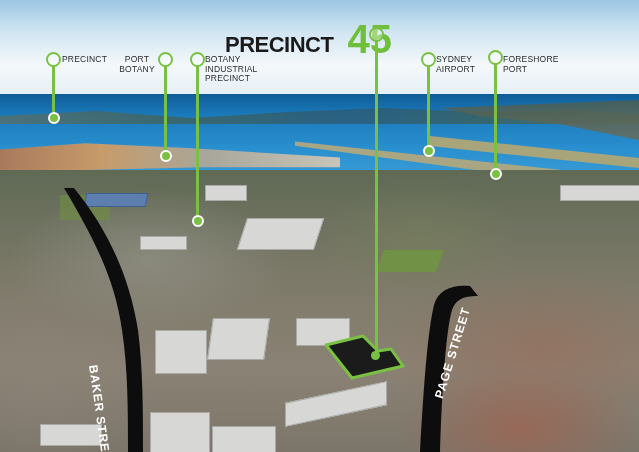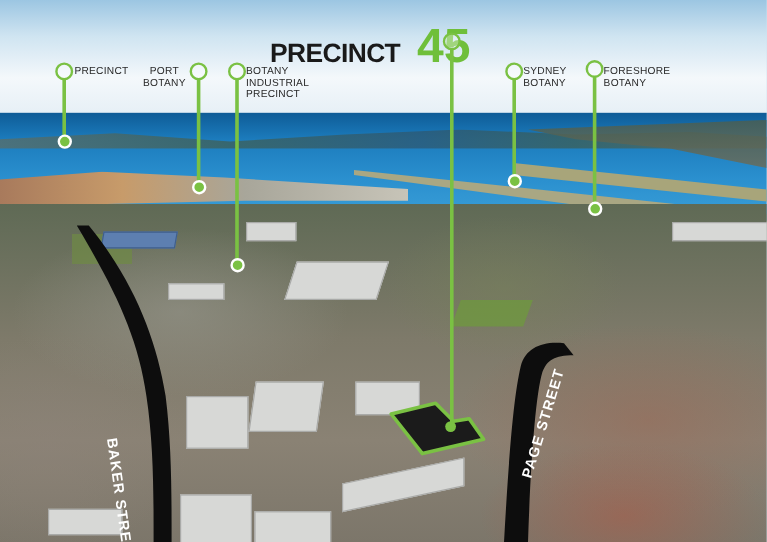--- a/index.html
+++ b/index.html
@@ -131,23 +131,23 @@
     <div class="pin-label" style="left:205px;top:55px;">BOTANY
 INDUSTRIAL
 PRECINCT</div>
   </div>
 
   <div class="pin">
     <div class="pin-ring" style="left:421px;top:52px;"></div>
     <div class="pin-line" style="left:427px;top:66px;height:82px;"></div>
     <div class="pin-dot" style="left:423px;top:145px;"></div>
     <div class="pin-label" style="left:436px;top:55px;">SYDNEY
-BOTANY</div>
+AIRPORT</div>
   </div>
 
   <div class="pin">
     <div class="pin-ring" style="left:488px;top:50px;"></div>
     <div class="pin-line" style="left:494px;top:64px;height:106px;"></div>
     <div class="pin-dot" style="left:490px;top:168px;"></div>
     <div class="pin-label" style="left:503px;top:55px;">FORESHORE
-BOTANY</div>
+PORT</div>
   </div>
 </div>
 
 </body></html>

